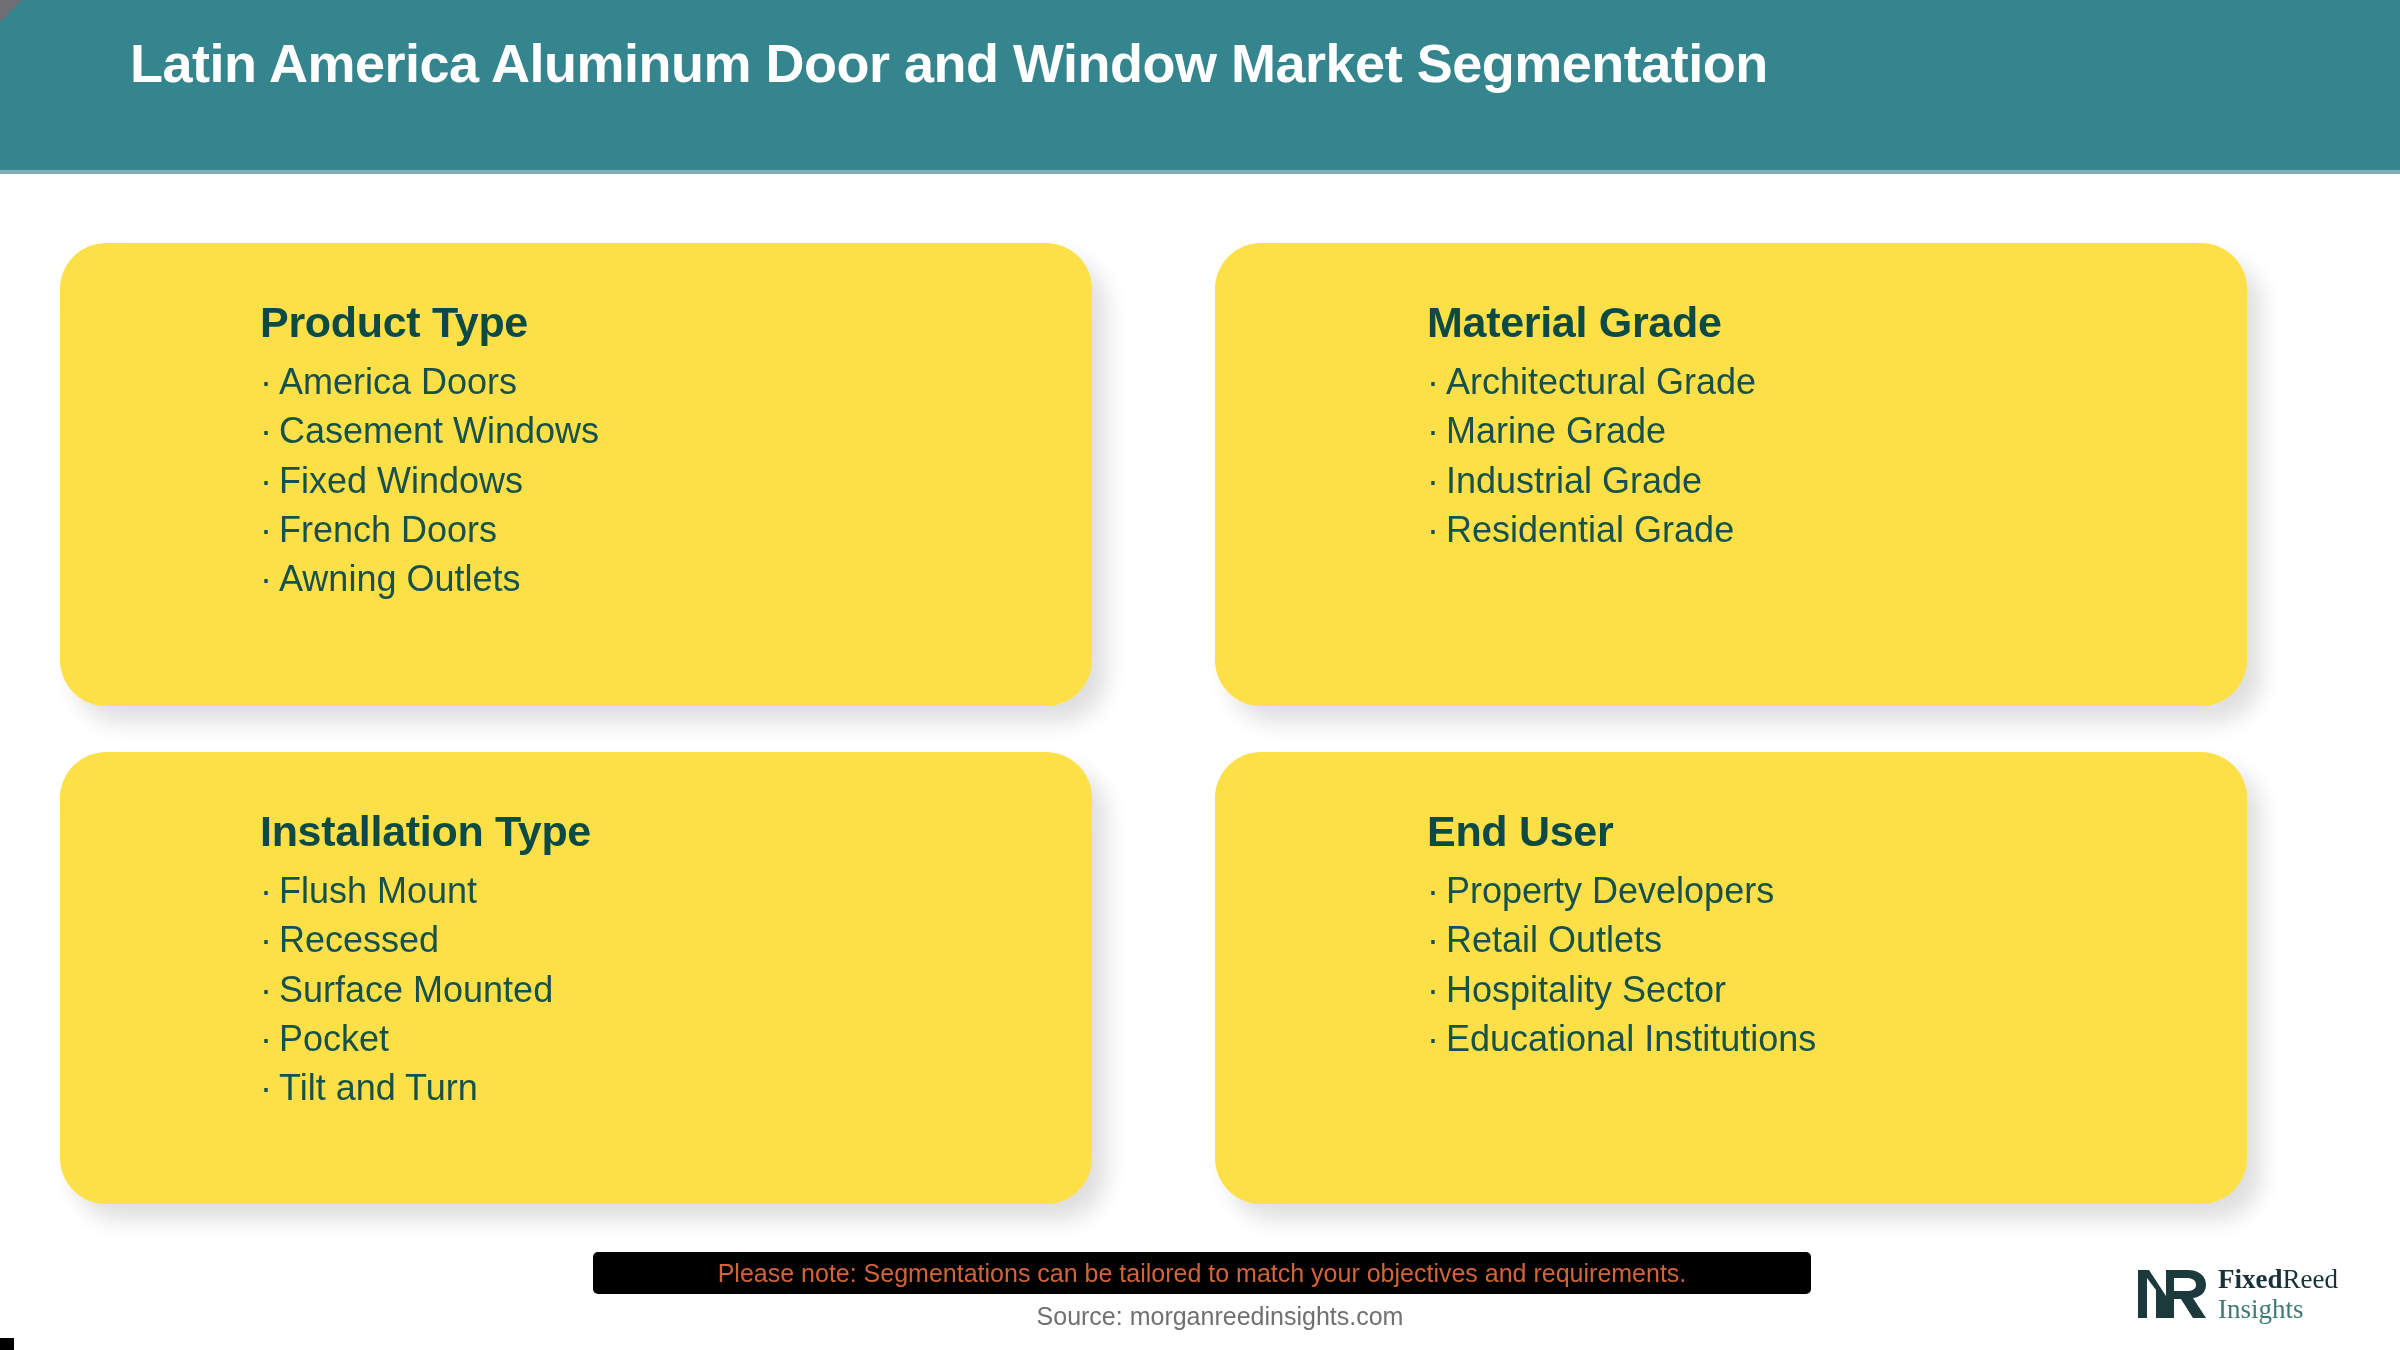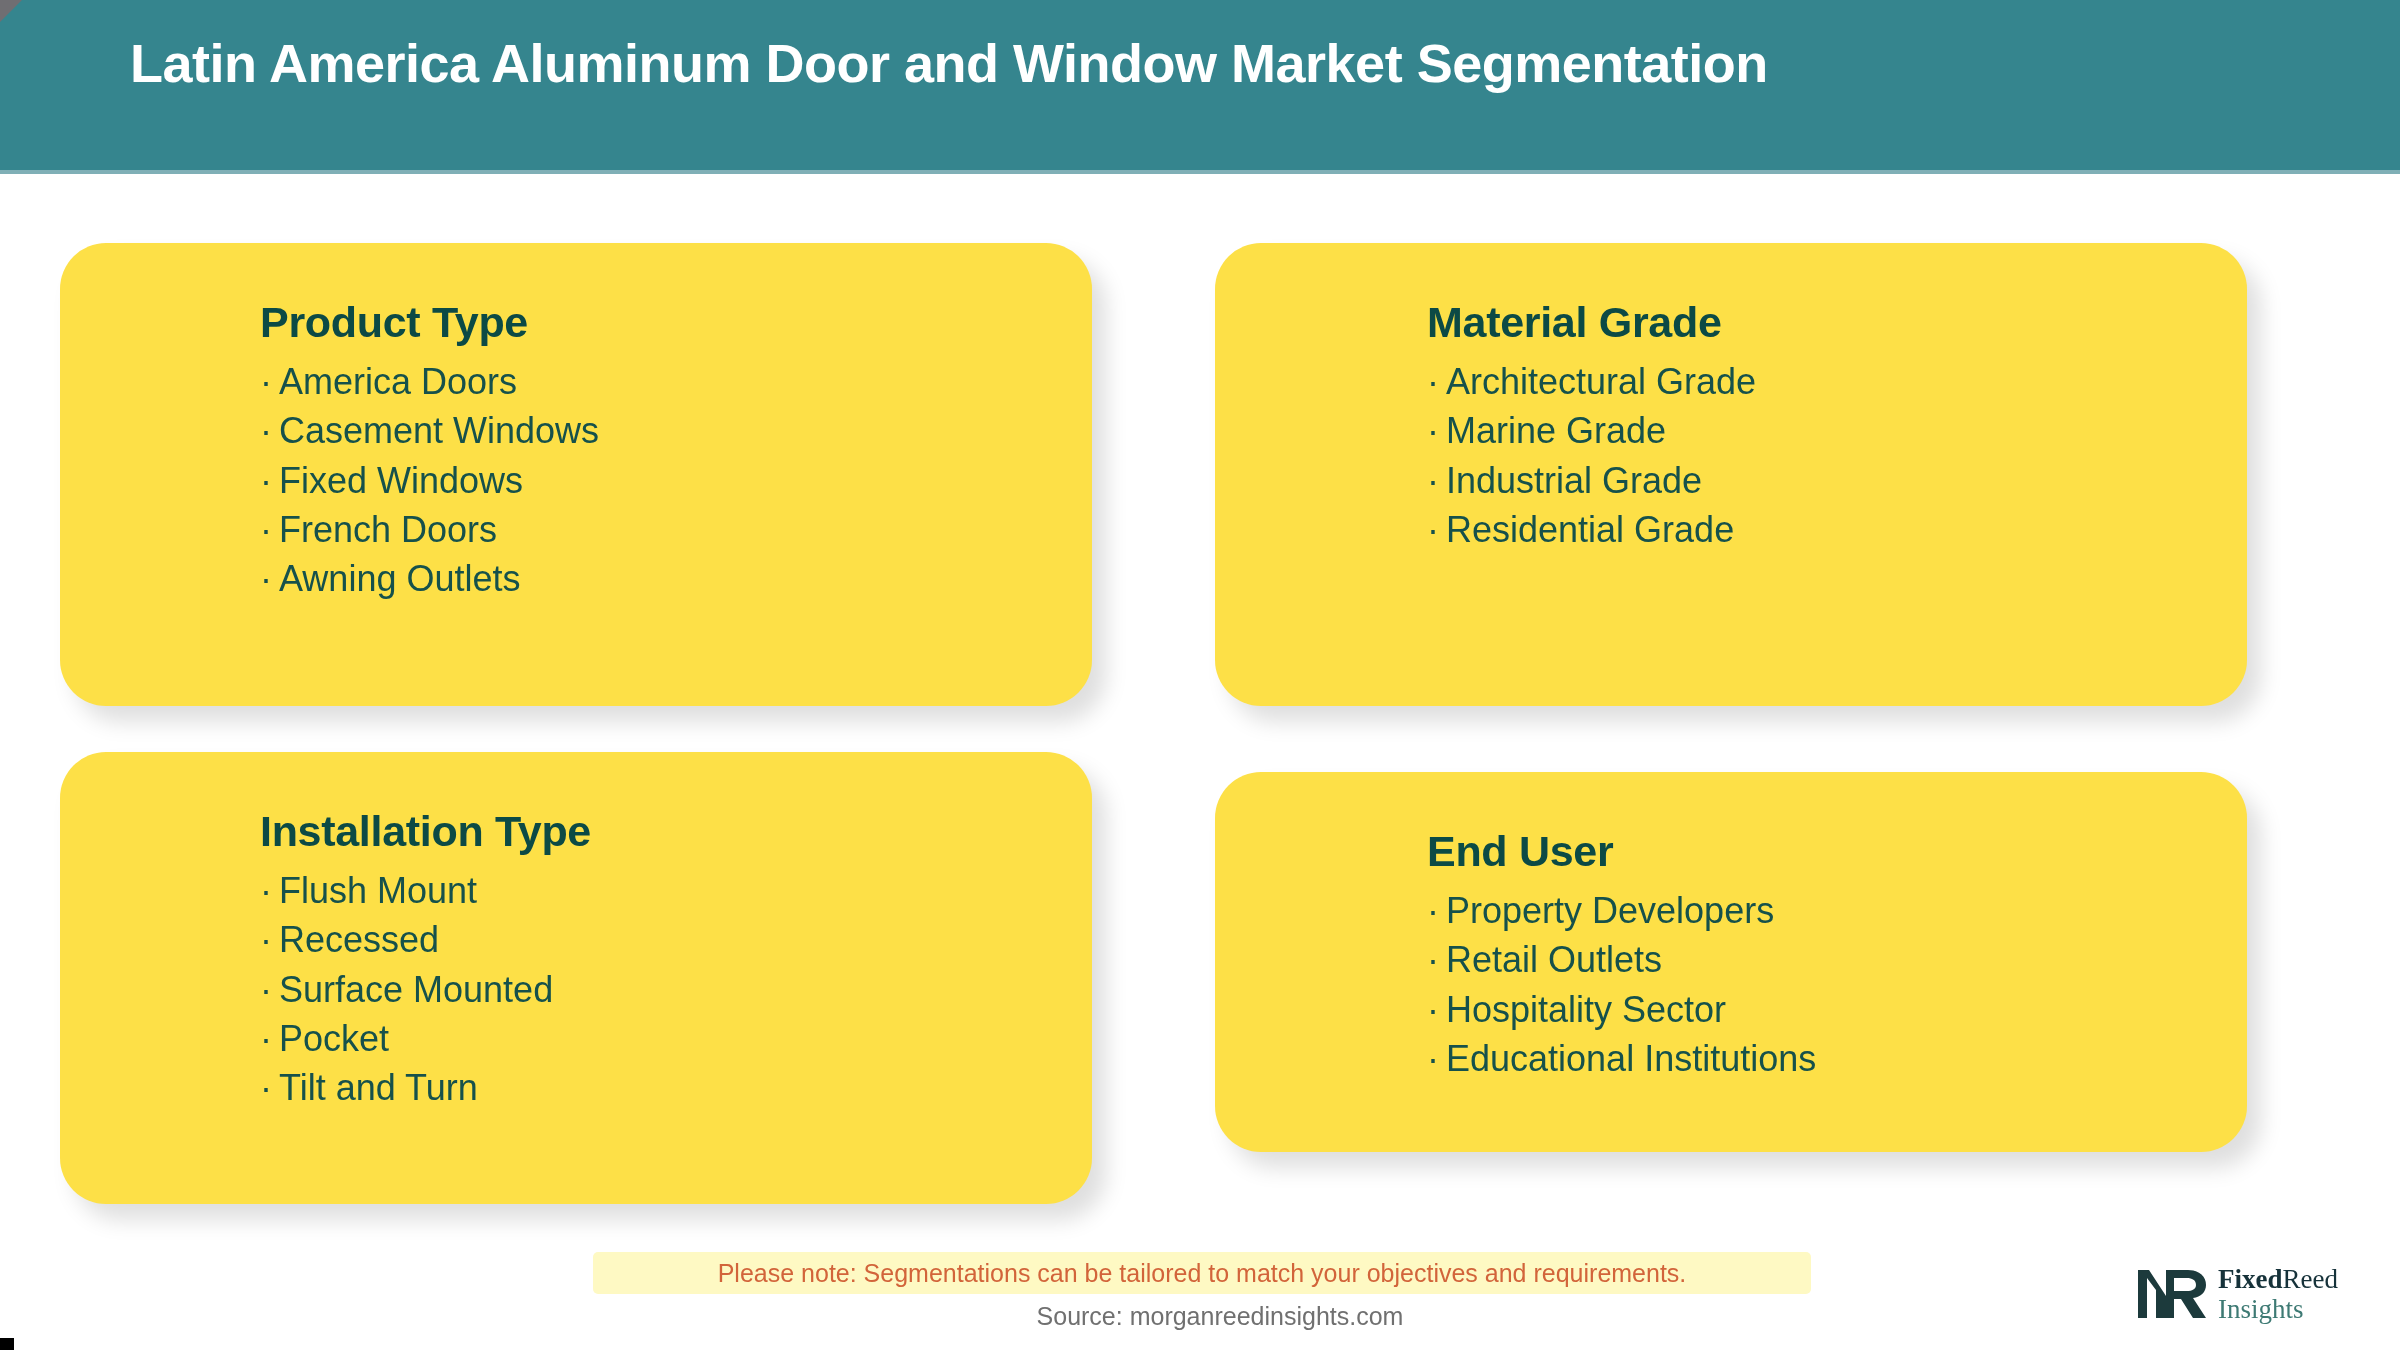--- a/index.html
+++ b/index.html
@@ -50,21 +50,21 @@
   
   .card {
     position:absolute;
     background:#fde047;
     border-radius:46px;
     box-shadow:14px 16px 22px rgba(0,0,0,0.13);
   }
   #card-0 { left:60px;   top:243px;  width:1032px; height:463px; }
   #card-1 { left:1215px; top:243px;  width:1032px; height:463px; }
   #card-2 { left:60px;   top:752px;  width:1032px; height:452px; }
-  #card-3 { left:1215px; top:752px;  width:1032px; height:380px;margin-top:20px; }
+  #card-3 { left:1215px; top:752px;  width:1032px; height:452px; }
 
   .card-inner {
     position:absolute;
     left:200px;
     top:55px;
     right:30px;
   }
   #card-1 .card-inner, #card-3 .card-inner { left:212px; }
 
   .card-title {
@@ -82,21 +82,21 @@
     line-height:1.37;
     white-space:nowrap;
   }
   .bullet { display:inline-block; margin-right:7px; }
 
   
   .note-pill {
     position:absolute;
     left:593px; top:1252px;
     width:1218px; height:42px;
-    background:#fef9c3;
+    background:#000000;
     border-radius:5px;
   }
   .note-text {
     position:absolute;
     left:0; top:0;
     width:1218px; height:42px;
     line-height:42px;
     text-align:center;
     font-size:25px;
     color:#D2643A;

